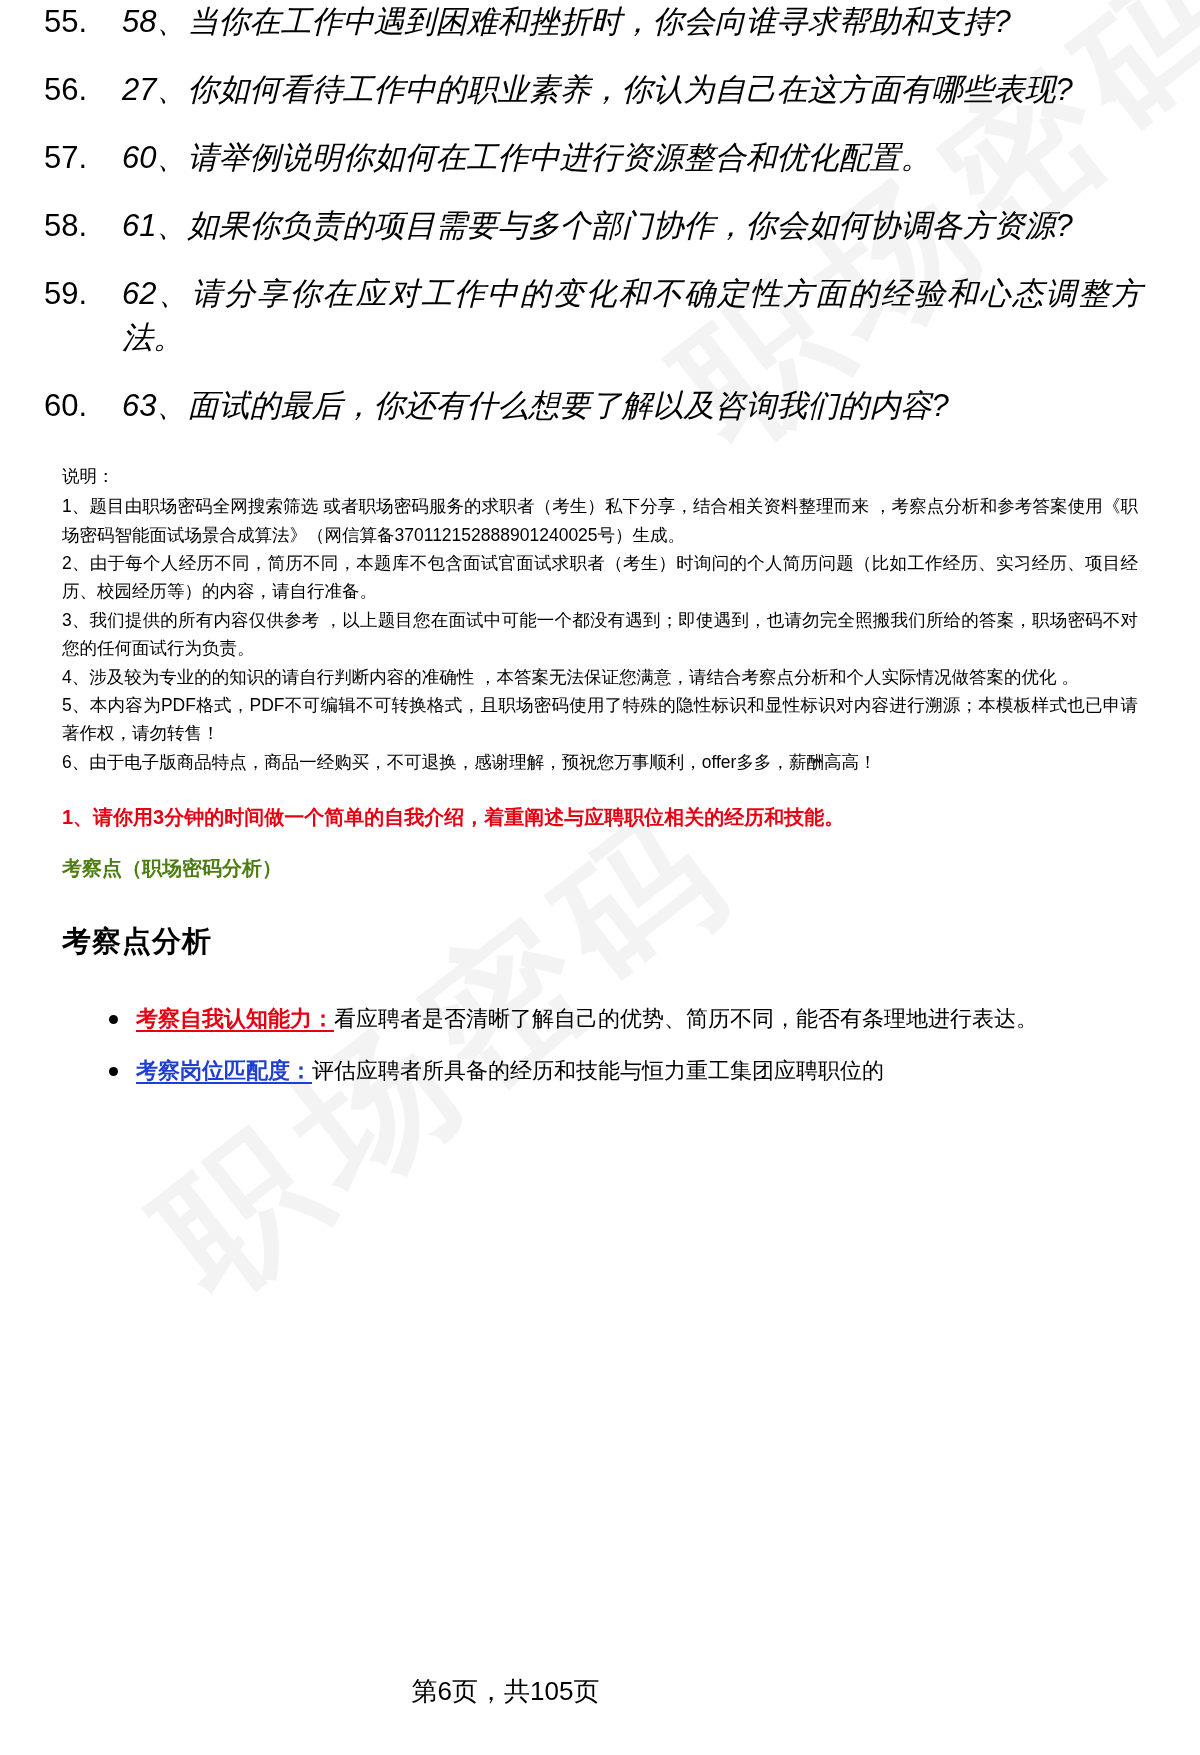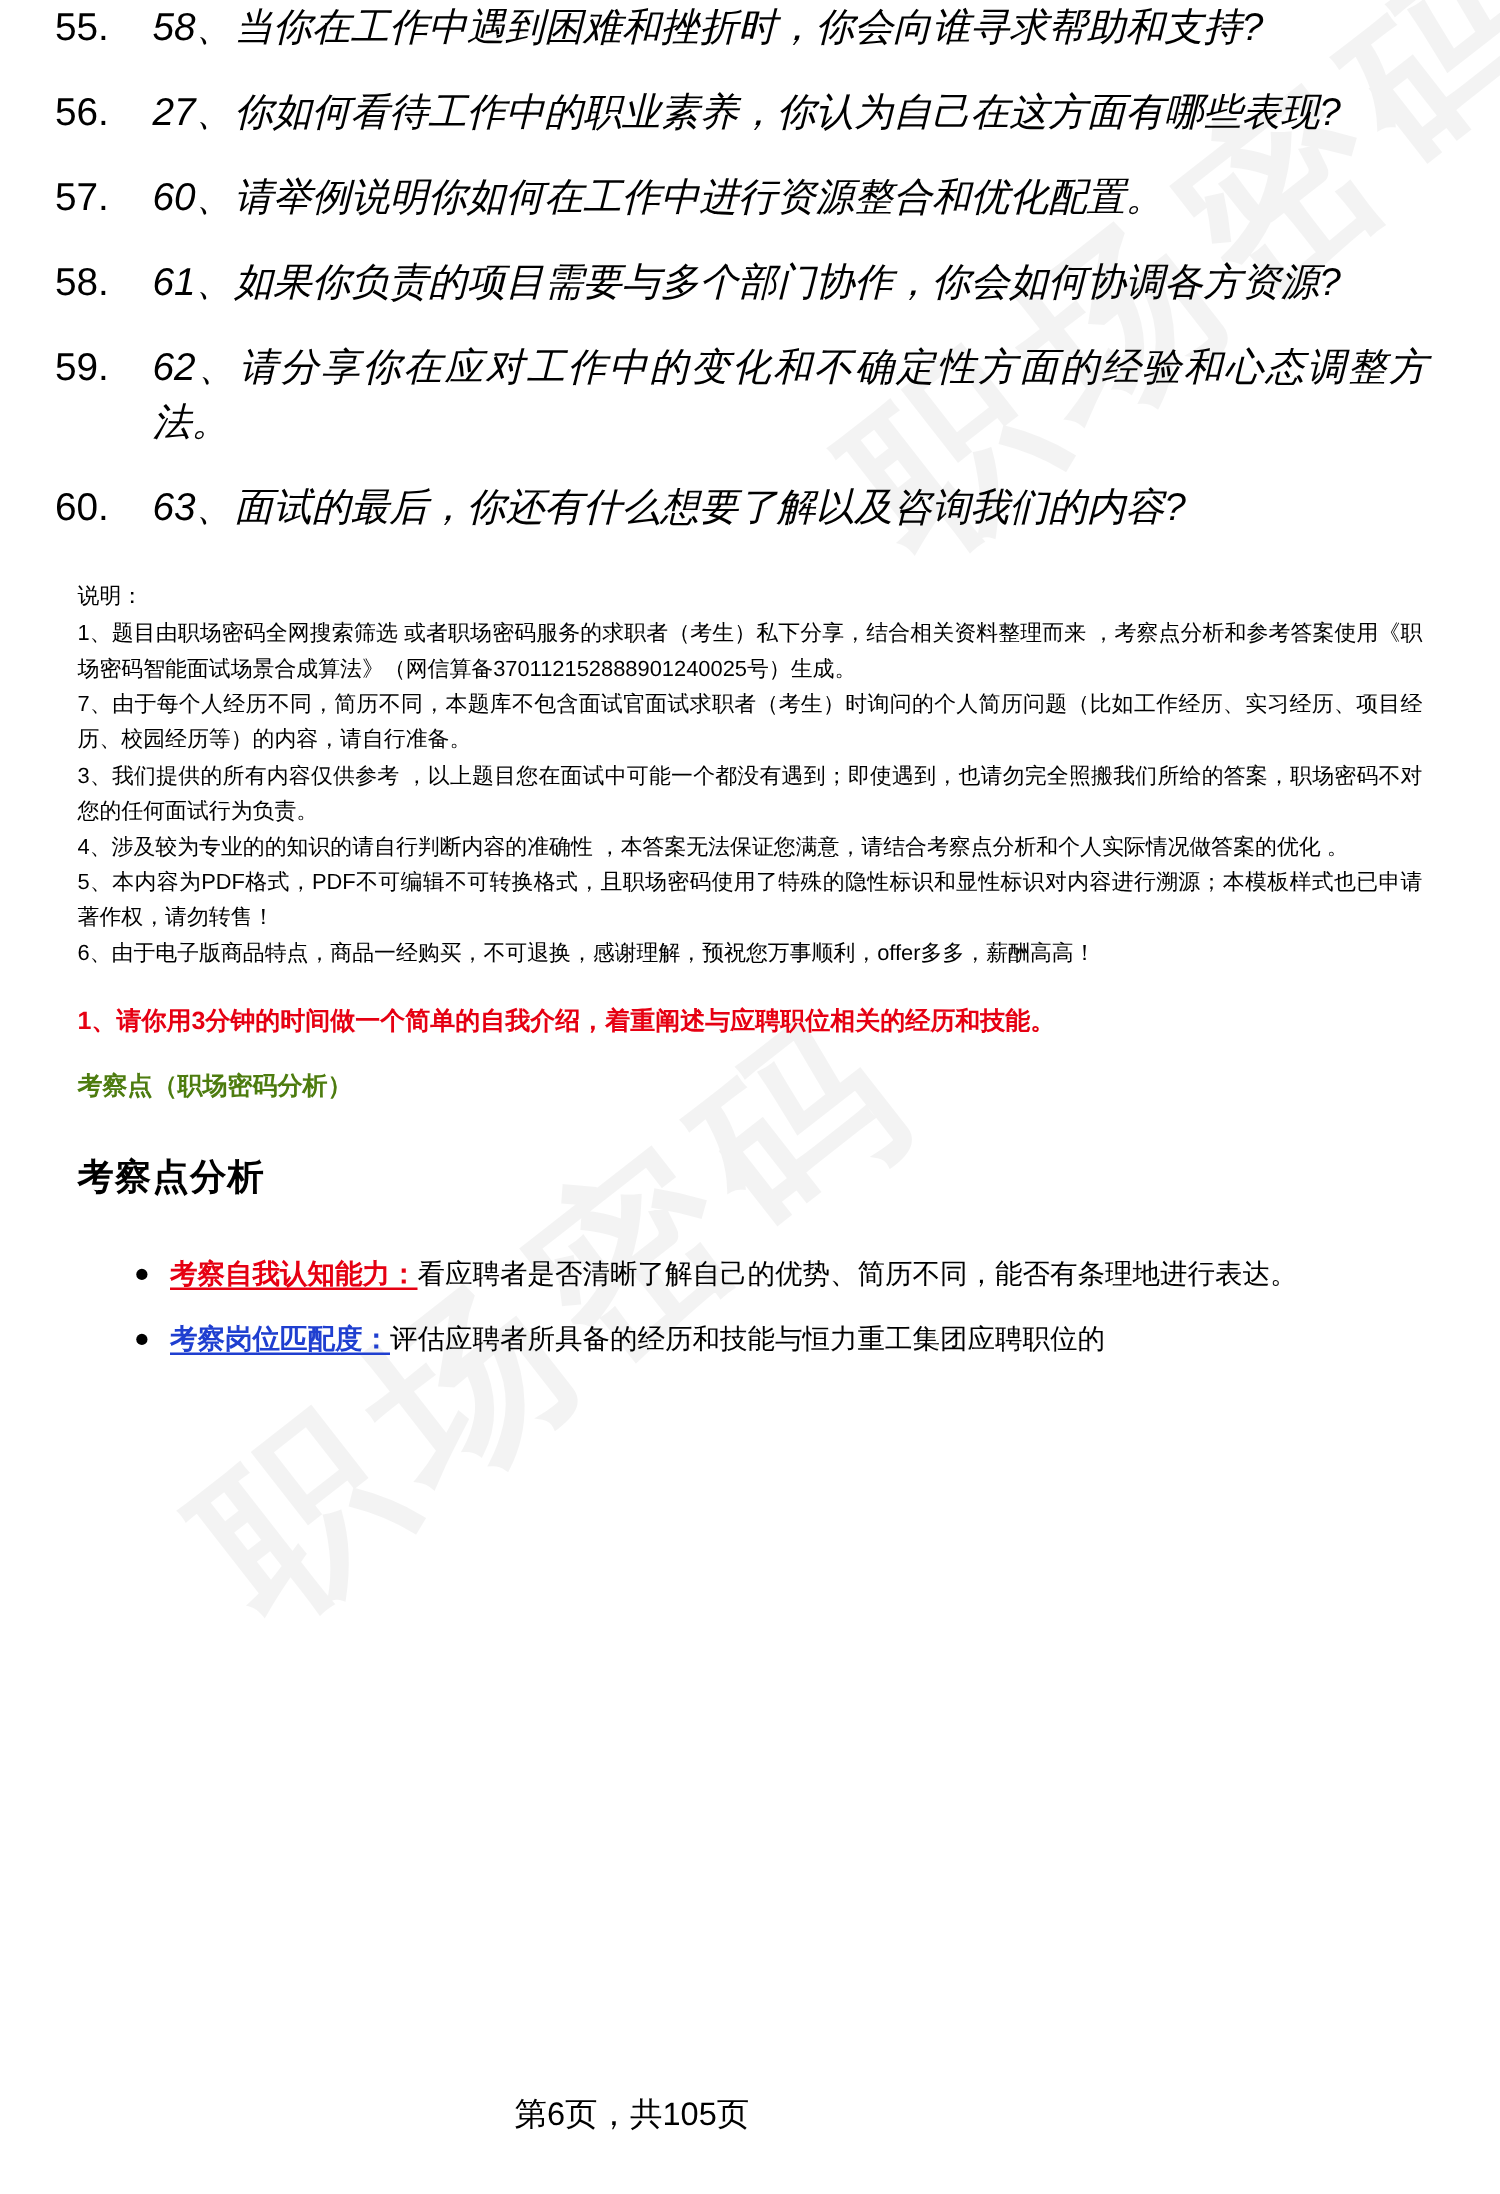--- a/index.html
+++ b/index.html
@@ -218,21 +218,21 @@
       </li>
       <li class="qitem">
         <span class="qnum">60.</span>
         <span class="qtext"><span>63、</span><span>面试的最后，你还有什么想要了解以及咨询我们的内容?</span></span>
       </li>
     </ul>
 
     <div class="notes">
       <p class="notes-title">说明：</p>
       <p class="note-line">1、题目由职场密码全网搜索筛选 或者职场密码服务的求职者（考生）私下分享，结合相关资料整理而来 ，考察点分析和参考答案使用《职场密码智能面试场景合成算法》（网信算备370112152888901240025号）生成。</p>
-      <p class="note-line">7、由于每个人经历不同，简历不同，本题库不包含面试官面试求职者（考生）时询问的个人简历问题（比如工作经历、实习经历、项目经历、校园经历等）的内容，请自行准备。</p>
+      <p class="note-line">2、由于每个人经历不同，简历不同，本题库不包含面试官面试求职者（考生）时询问的个人简历问题（比如工作经历、实习经历、项目经历、校园经历等）的内容，请自行准备。</p>
       <p class="note-line">3、我们提供的所有内容仅供参考 ，以上题目您在面试中可能一个都没有遇到；即使遇到，也请勿完全照搬我们所给的答案，职场密码不对您的任何面试行为负责。</p>
       <p class="note-line">4、涉及较为专业的的知识的请自行判断内容的准确性 ，本答案无法保证您满意，请结合考察点分析和个人实际情况做答案的优化 。</p>
       <p class="note-line">5、本内容为PDF格式，PDF不可编辑不可转换格式，且职场密码使用了特殊的隐性标识和显性标识对内容进行溯源；本模板样式也已申请著作权，请勿转售！</p>
       <p class="note-line">6、由于电子版商品特点，商品一经购买，不可退换，感谢理解，预祝您万事顺利，offer多多，薪酬高高！</p>
     </div>
 
     <div class="red-block">1、请你用3分钟的时间做一个简单的自我介绍，着重阐述与应聘职位相关的经历和技能。</div>
 
     <div class="red-sub">考察点（职场密码分析）</div>
 

